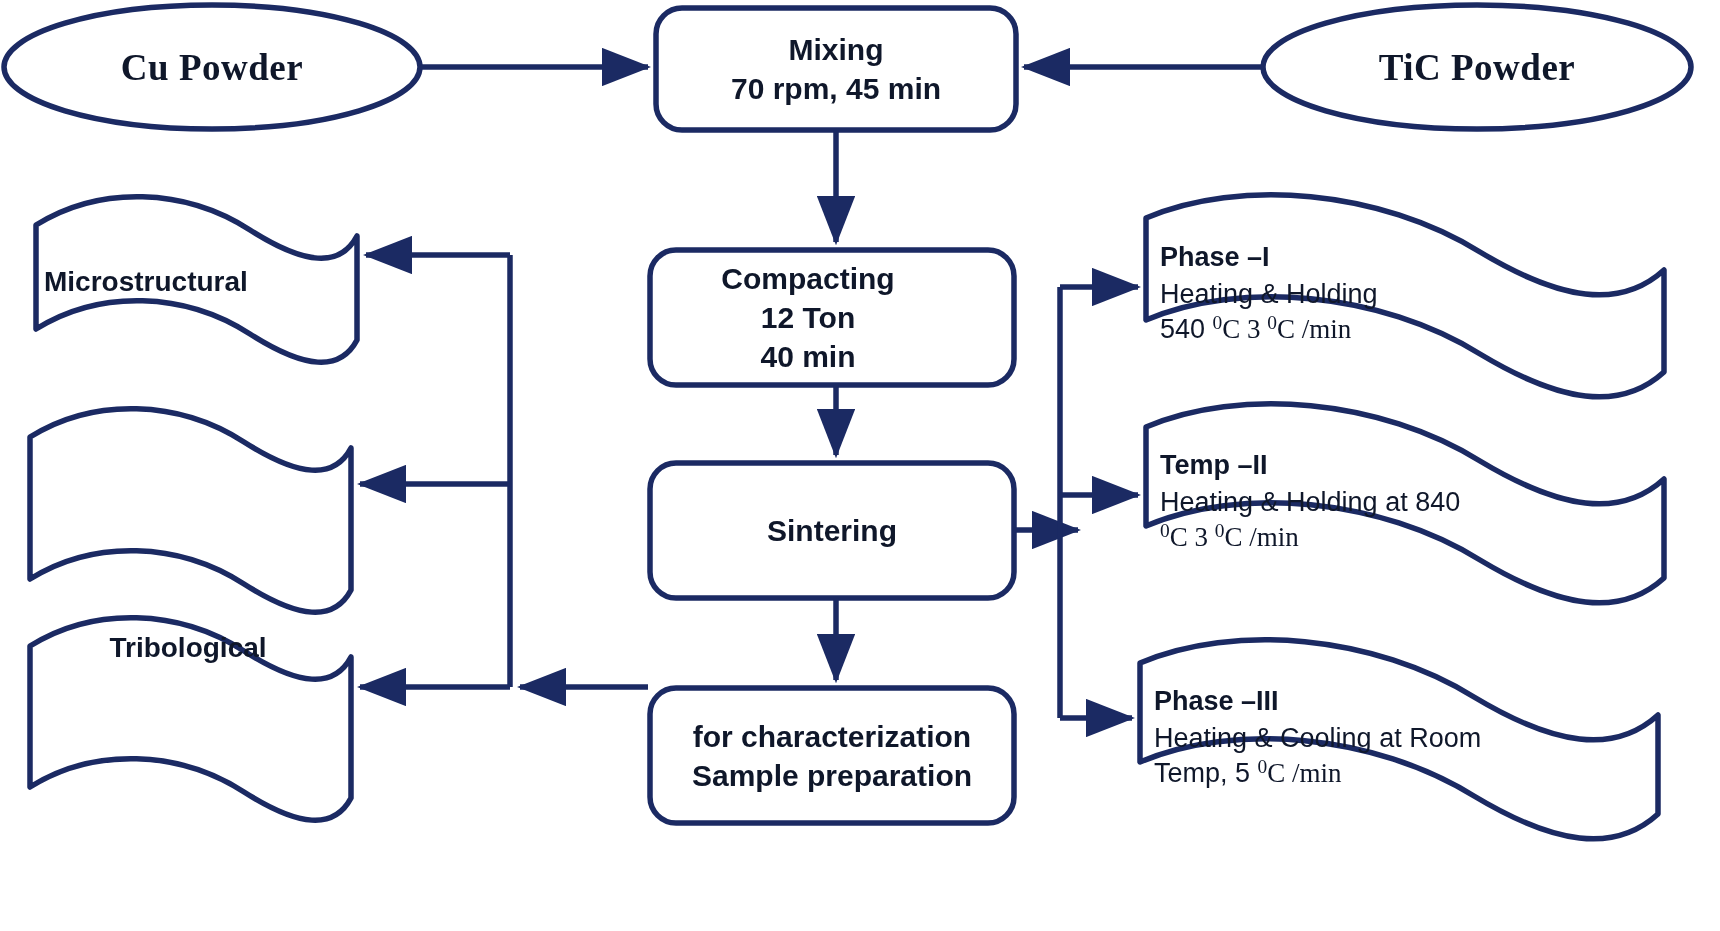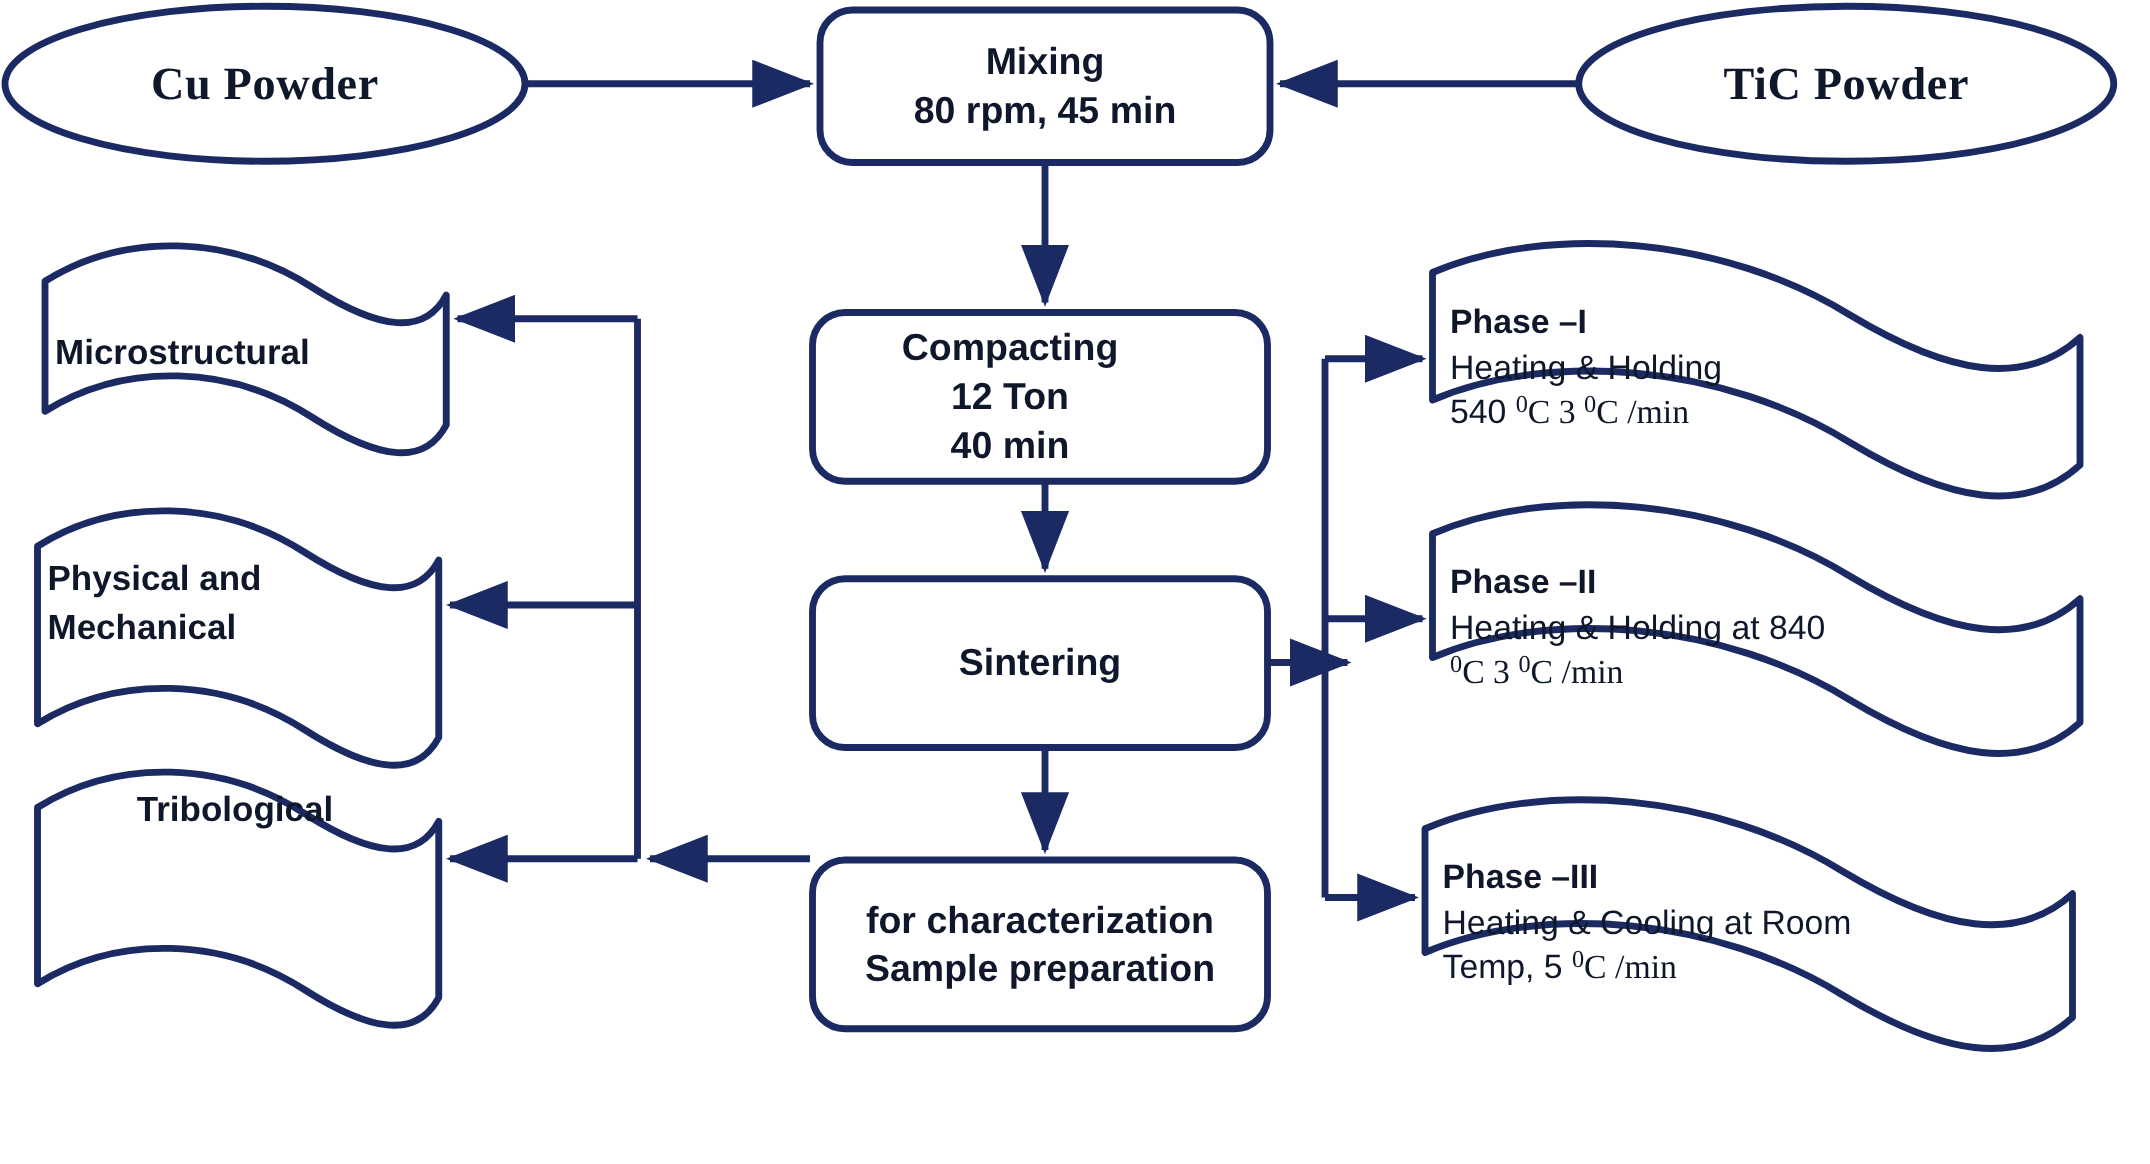--- a/index.html
+++ b/index.html
@@ -194,21 +194,21 @@
 
       <path d="M 510 687 L 360 687" marker-end="url(#arrowhead)"></path>
     </g>
   </svg>
 
   <div class="node-label terminal-text" style="left:40px; top:36px; width:344px; height:62px;">Cu Powder</div>
   <div class="node-label terminal-text" style="left:1300px; top:36px; width:354px; height:62px;">TiC Powder</div>
 
   <div class="node-label process-text" style="left:660px; top:12px; width:352px; height:114px;">
     <span>Mixing</span>
-    <span>80 rpm, 45 min</span>
+    <span>70 rpm, 45 min</span>
   </div>
 
   <div class="node-label process-text" style="left:654px; top:254px; width:308px; height:127px;">
     <span>Compacting</span>
     <span>12 Ton</span>
     <span>40 min</span>
   </div>
 
   <div class="node-label process-text" style="left:654px; top:467px; width:356px; height:127px;">
     <span>Sintering</span>
@@ -216,37 +216,33 @@
 
   <div class="node-label process-text" style="left:654px; top:692px; width:356px; height:127px;">
     <span>for characterization</span>
     <span>Sample preparation</span>
   </div>
 
   <div class="node-label wave-text-left" style="left:44px; top:252px; width:300px; height:60px;">
     <span>Microstructural</span>
   </div>
 
-  <div class="node-label wave-text-left" style="left:38px; top:428px; width:300px; height:110px;">
-    <span>Physical and</span>
-    <span>Mechanical</span>
-  </div>
 
   <div class="node-label wave-text-left" style="left:38px; top:618px; width:300px; height:60px;align-items:center;">
     <span>Tribological</span>
   </div>
 
   <div class="node-label wave-text-right" style="left:1160px; top:240px; width:520px; height:120px;">
     <span class="phase-title">Phase –I</span>
     <span class="phase-line">Heating &amp; Holding</span>
     <span class="phase-line"><span>540 </span><span class="deg"><sup>0</sup><span>C  3 </span></span><span class="deg"><sup>0</sup><span>C /min</span></span></span>
   </div>
 
   <div class="node-label wave-text-right" style="left:1160px; top:448px; width:530px; height:120px;">
-    <span class="phase-title">Phase –II</span>
+    <span class="phase-title">Temp –II</span>
     <span class="phase-line">Heating &amp; Holding at 840</span>
     <span class="phase-line"><span></span><span class="deg"><sup>0</sup><span>C  3 </span></span><span class="deg"><sup>0</sup><span>C /min</span></span></span>
   </div>
 
   <div class="node-label wave-text-right" style="left:1154px; top:684px; width:540px; height:120px;">
     <span class="phase-title">Phase –III</span>
     <span class="phase-line">Heating &amp; Cooling at Room</span>
     <span class="phase-line"><span>Temp, 5 </span><span class="deg"><sup>0</sup><span></span></span><span class="deg"><sup></sup><span>C /min</span></span></span>
   </div>
 

